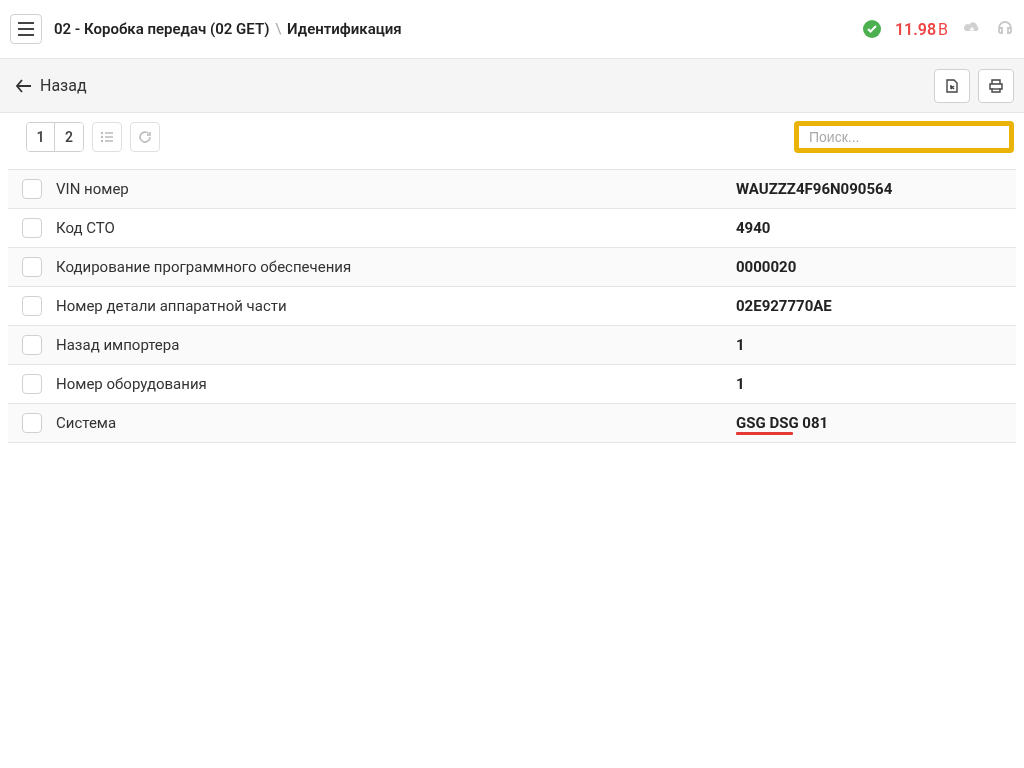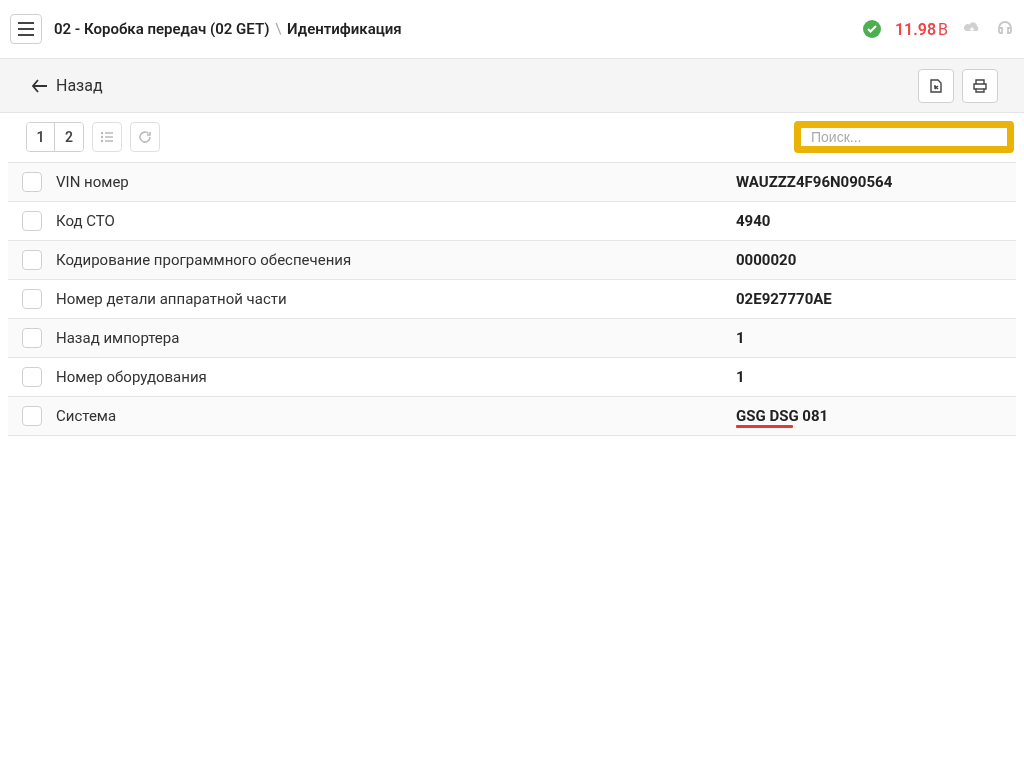--- a/index.html
+++ b/index.html
@@ -74,21 +74,21 @@
     .voltage .unit {
       font-weight: 400;
       margin-left: 2px;
     }
     .cloud-icon, .headset-icon {
       color: #ccc;
     }
     .toolbar {
       display: flex;
       align-items: center;
-      padding: 12px 26px;
+      padding: 12px 10px;
       background: #f5f5f5;
       border-bottom: 1px solid #e5e5e5;
       height: 54px;
     }
     .back-btn {
       display: flex;
       align-items: center;
       gap: 8px;
       font-size: 16px;
       color: #333;
@@ -152,32 +152,32 @@
       justify-content: center;
       cursor: pointer;
       color: #bbb;
     }
     .search-wrap {
       margin-left: auto;
     }
     .search-input {
       width: 220px;
       height: 32px;
-      border: 7px solid #eab308;
+      border: 5px solid #eab308;
       border-radius: 4px;
       padding: 0 10px;
       font-size: 14px;
       color: #555;
     }
     .search-input::placeholder {
       color: #aaa;
     }
     .data-table {
       border-top: 1px solid #e5e5e5;
-      margin: 1px 8px;
+      margin: 8px 8px;
     }
     .data-row {
       display: flex;
       align-items: center;
       height: 39px;
       border-bottom: 1px solid #e5e5e5;
       padding: 0 8px;
     }
     .data-row:nth-child(odd) {
       background: #fafafa;

